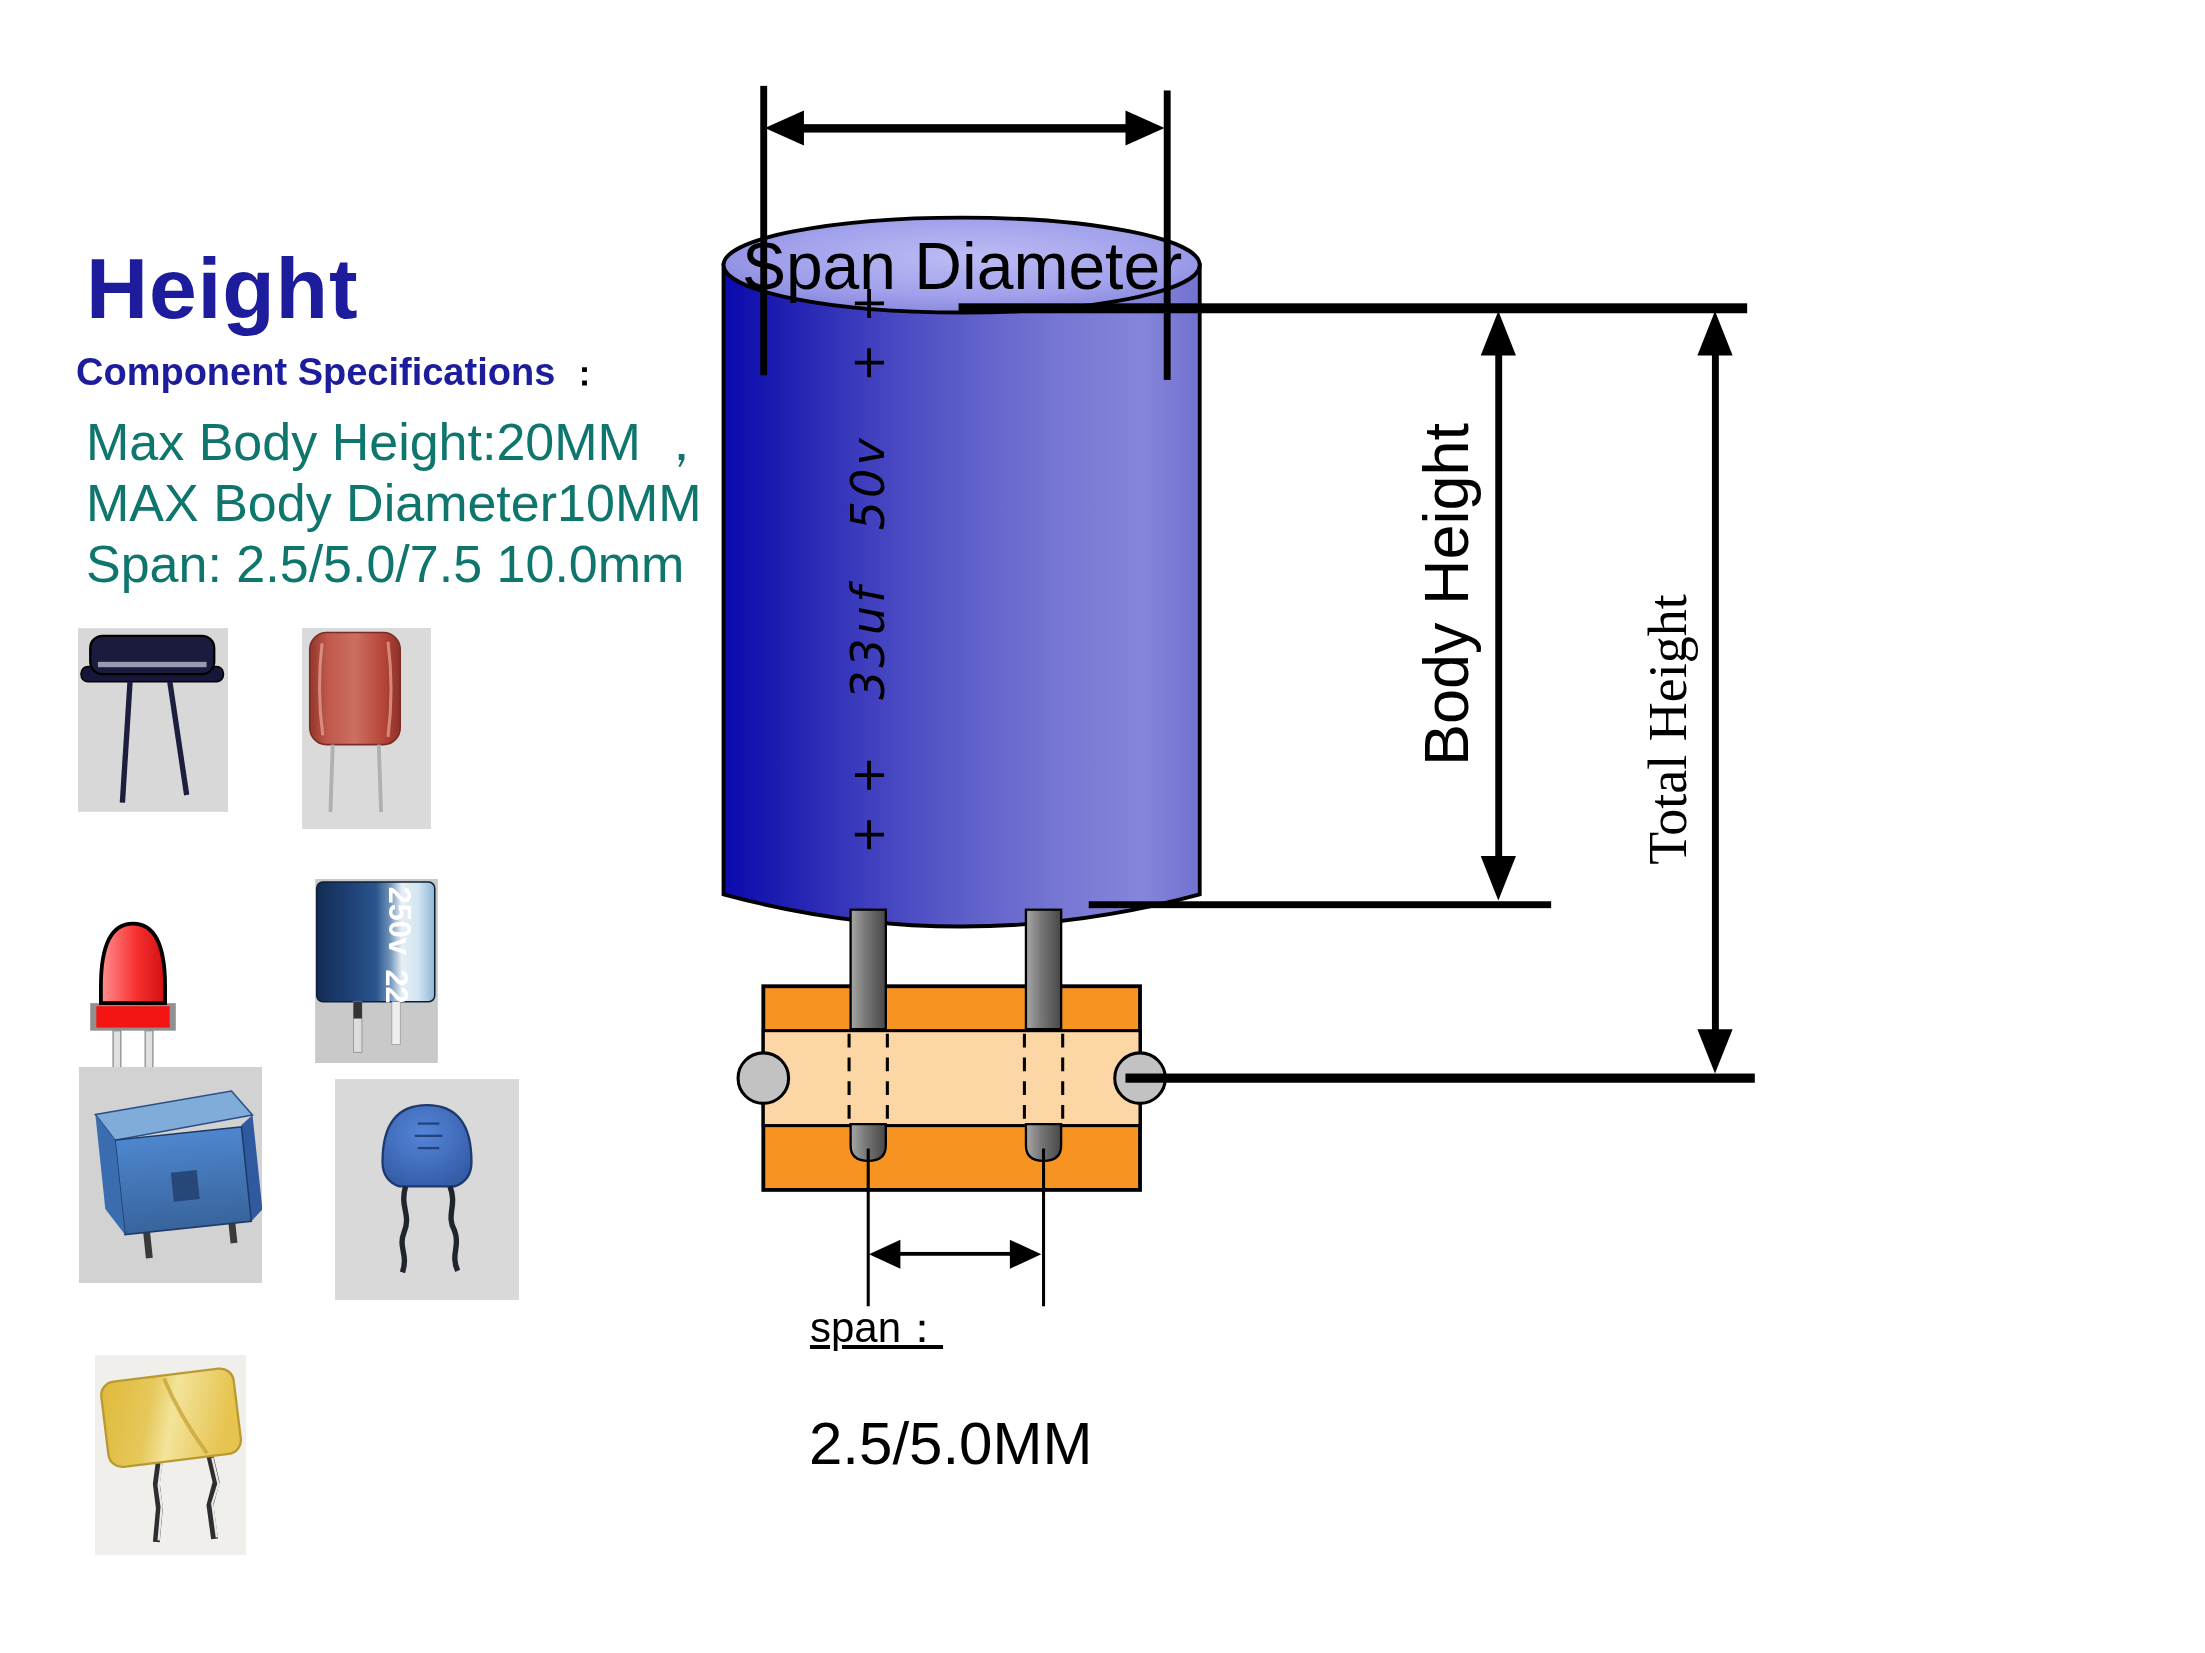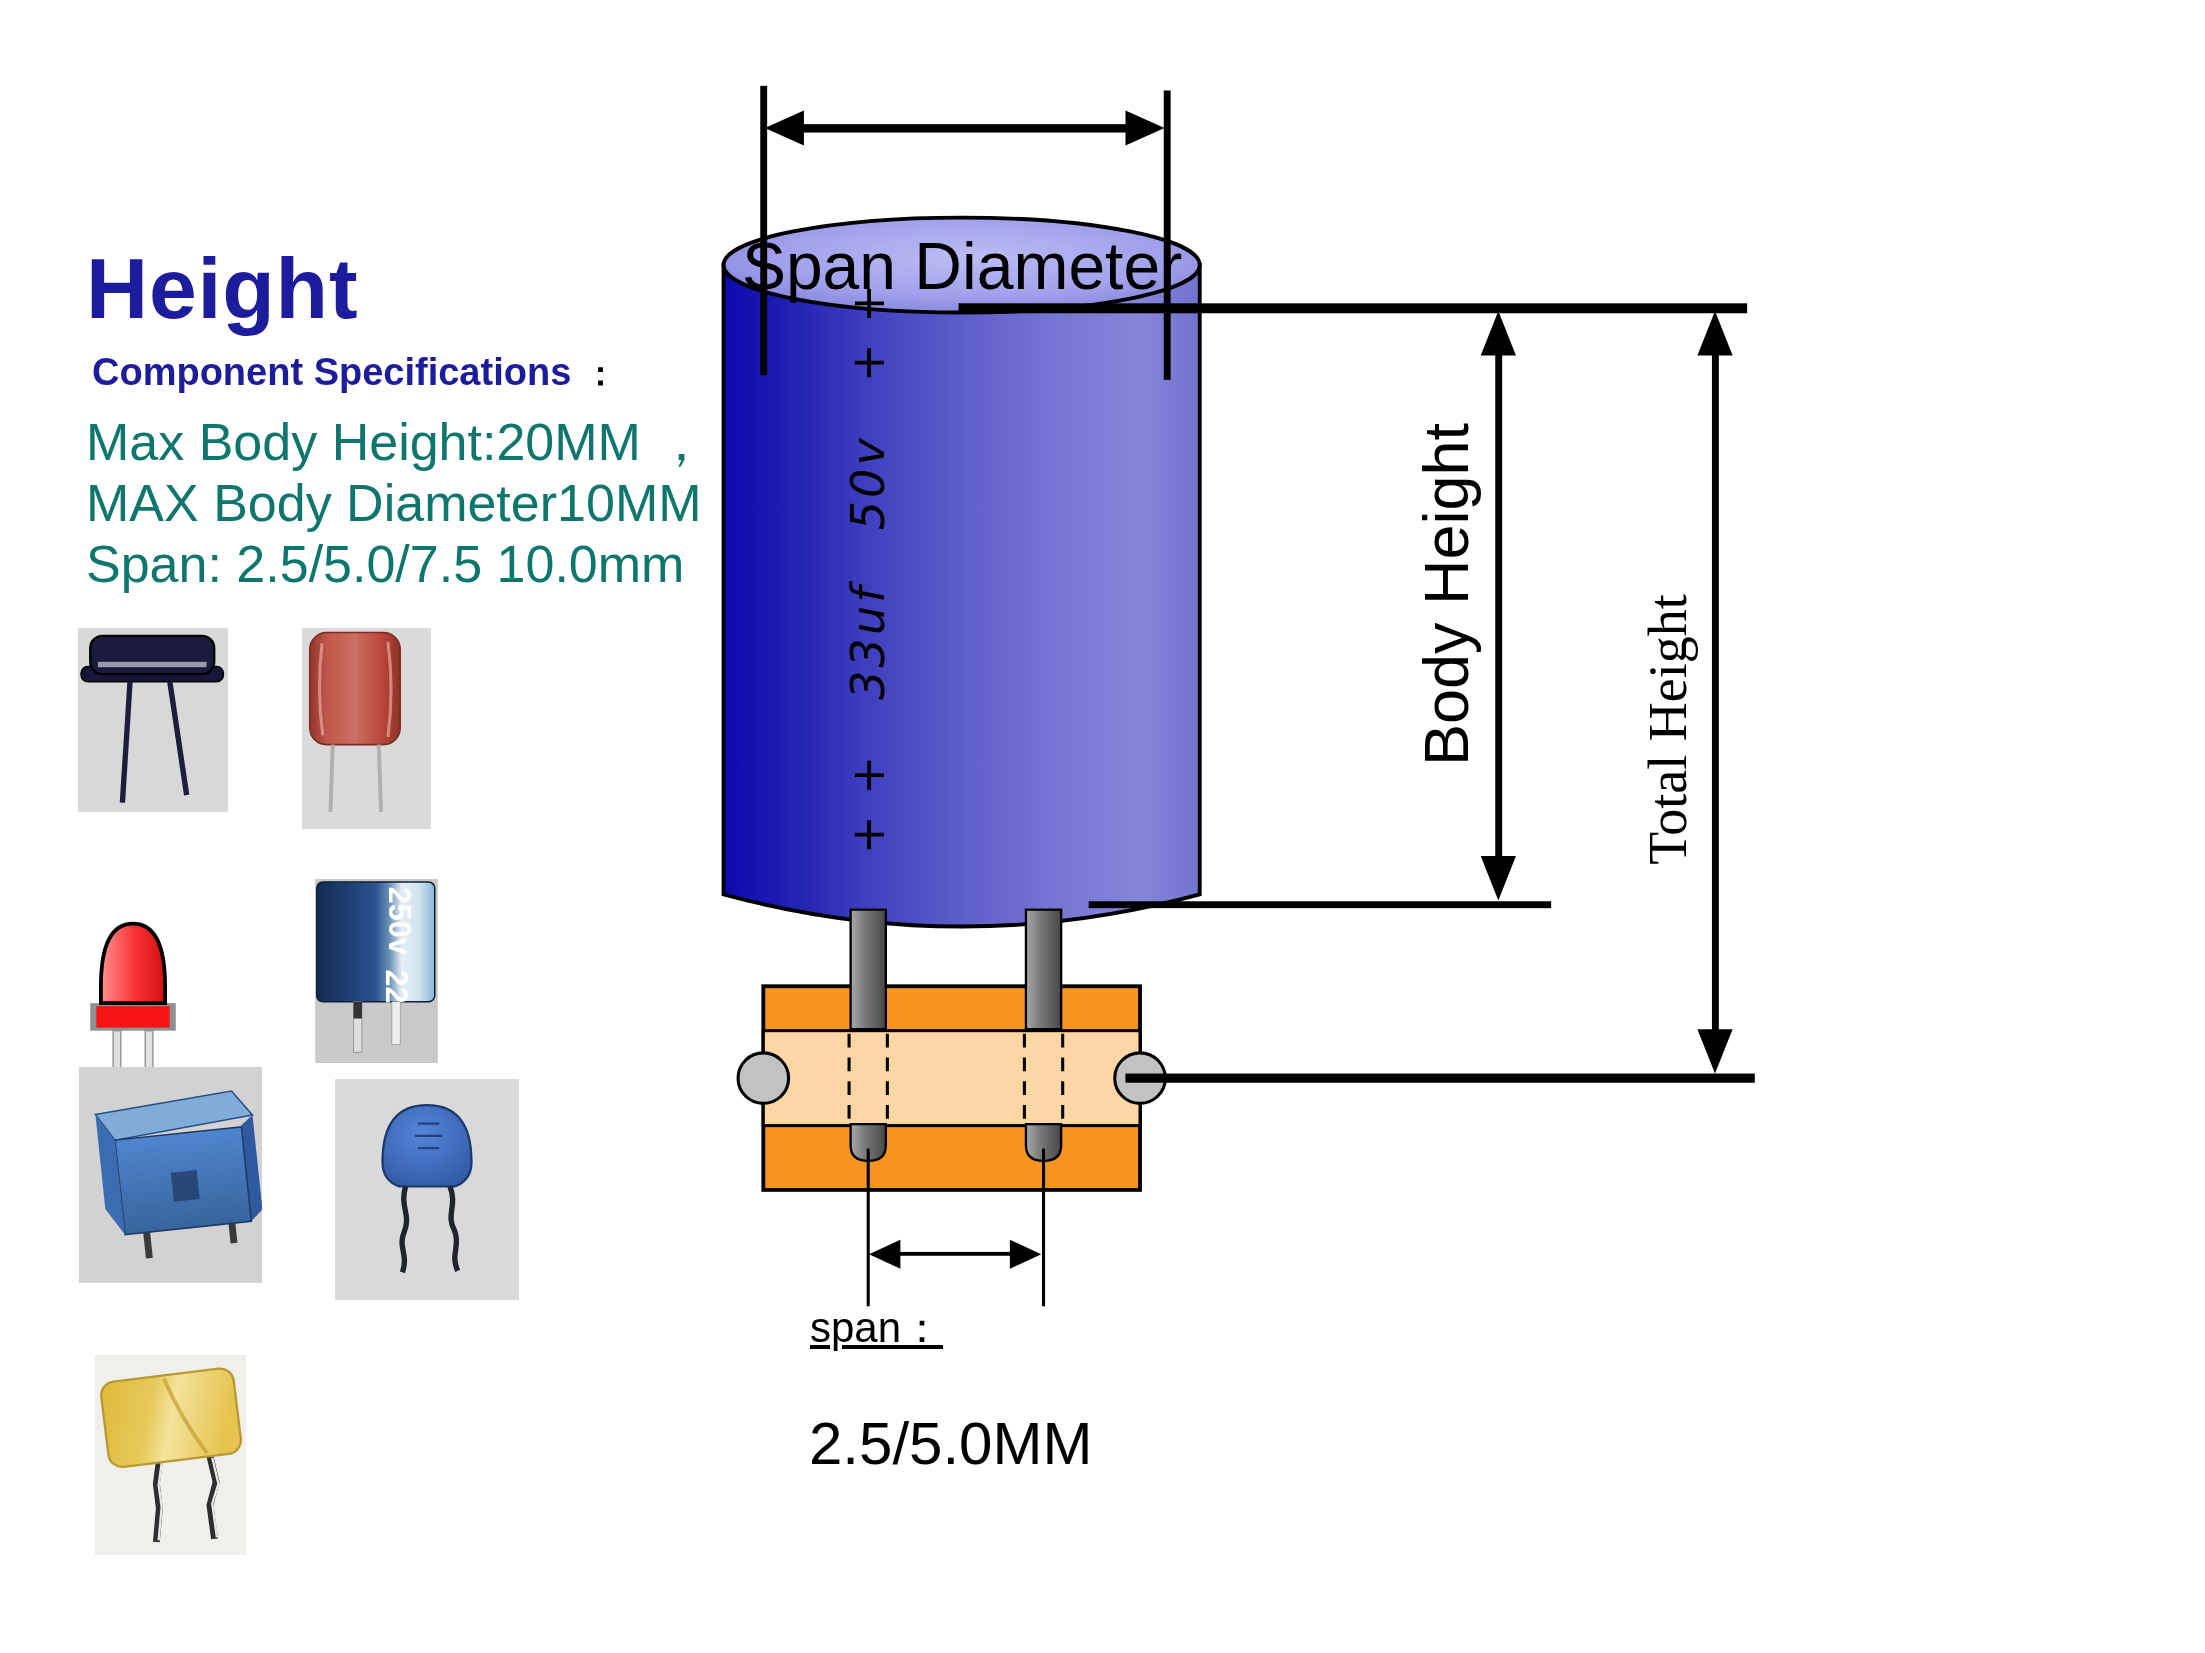--- a/index.html
+++ b/index.html
@@ -1,20 +1,20 @@
 <!DOCTYPE html>
 <html style="font-size:12.3px"><head>
 <meta charset="utf-8">
 <style>
   html,body{margin:0;padding:0;background:#fff;}
   #canvas{position:relative;width:2205px;height:1654px;background:#ffffff;overflow:hidden;
           font-family:"Liberation Sans",sans-serif;color:#000;}
   .abs{position:absolute;}
   .title{left:86px;top:239px;font-size:86px;font-weight:bold;color:#1C1C9C;letter-spacing:0.8px;}
-  .subtitle-row{left:92px;top:351px;font-size:38px;font-weight:bold;color:#1C1C9C;white-space:nowrap;}
+  .subtitle-row{left:76px;top:351px;font-size:38px;font-weight:bold;color:#1C1C9C;white-space:nowrap;}
   .subtitle-colon{color:#000;font-weight:bold;font-size:34px;margin-left:12.3px;}
   .specs{left:86px;top:412px;font-size:52px;line-height:61px;color:#0f766e;white-space:nowrap;}
   .spec-note{left:1357px;top:179px;font-size:44px;color:#000;white-space:nowrap;}
   .body-diameter{left:704px;top:228px;width:516px;text-align:center;font-size:66px;white-space:nowrap;}
   .marking{left:837px;top:882px;width:629px;height:63px;transform:rotate(-90deg);transform-origin:0 0;
            font-family:"DejaVu Sans",sans-serif;font-style:italic;font-size:46px;letter-spacing:3.1px;
            text-align:center;line-height:63px;white-space:pre;}
   .body-height{left:1406px;top:775px;width:361px;height:80px;transform:rotate(-90deg);transform-origin:0 0;
            font-size:63px;text-align:center;line-height:80px;white-space:nowrap;}
   .total-height{left:1633px;top:874px;width:289px;height:70px;transform:rotate(-90deg);transform-origin:0 0;

